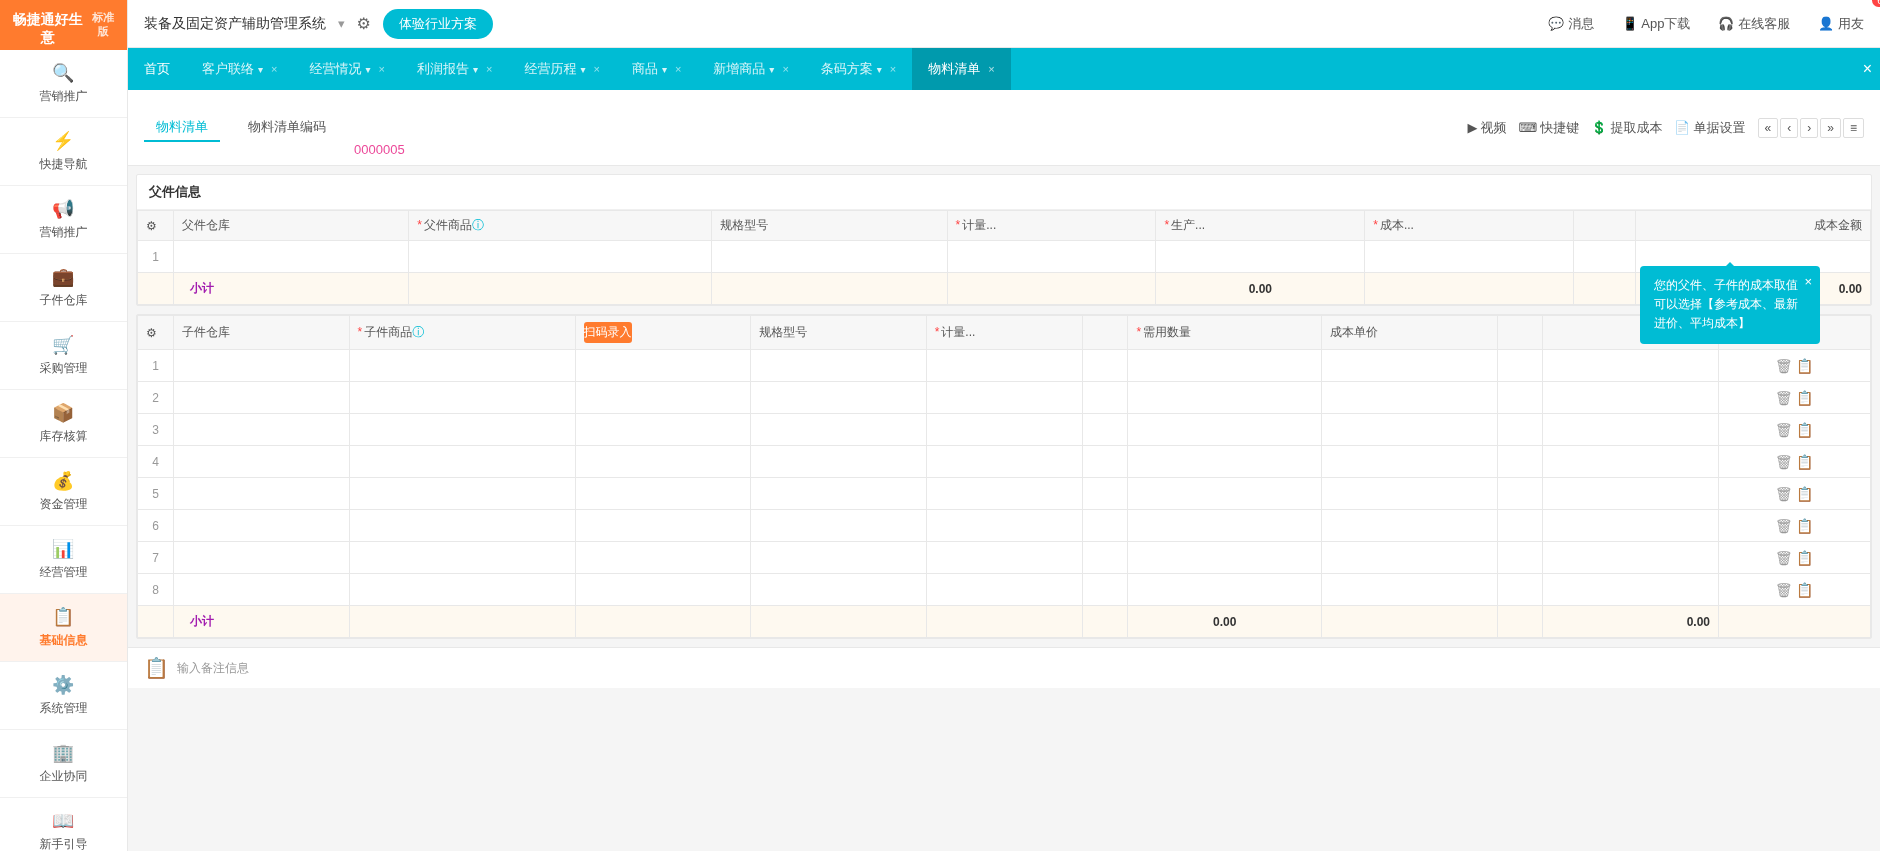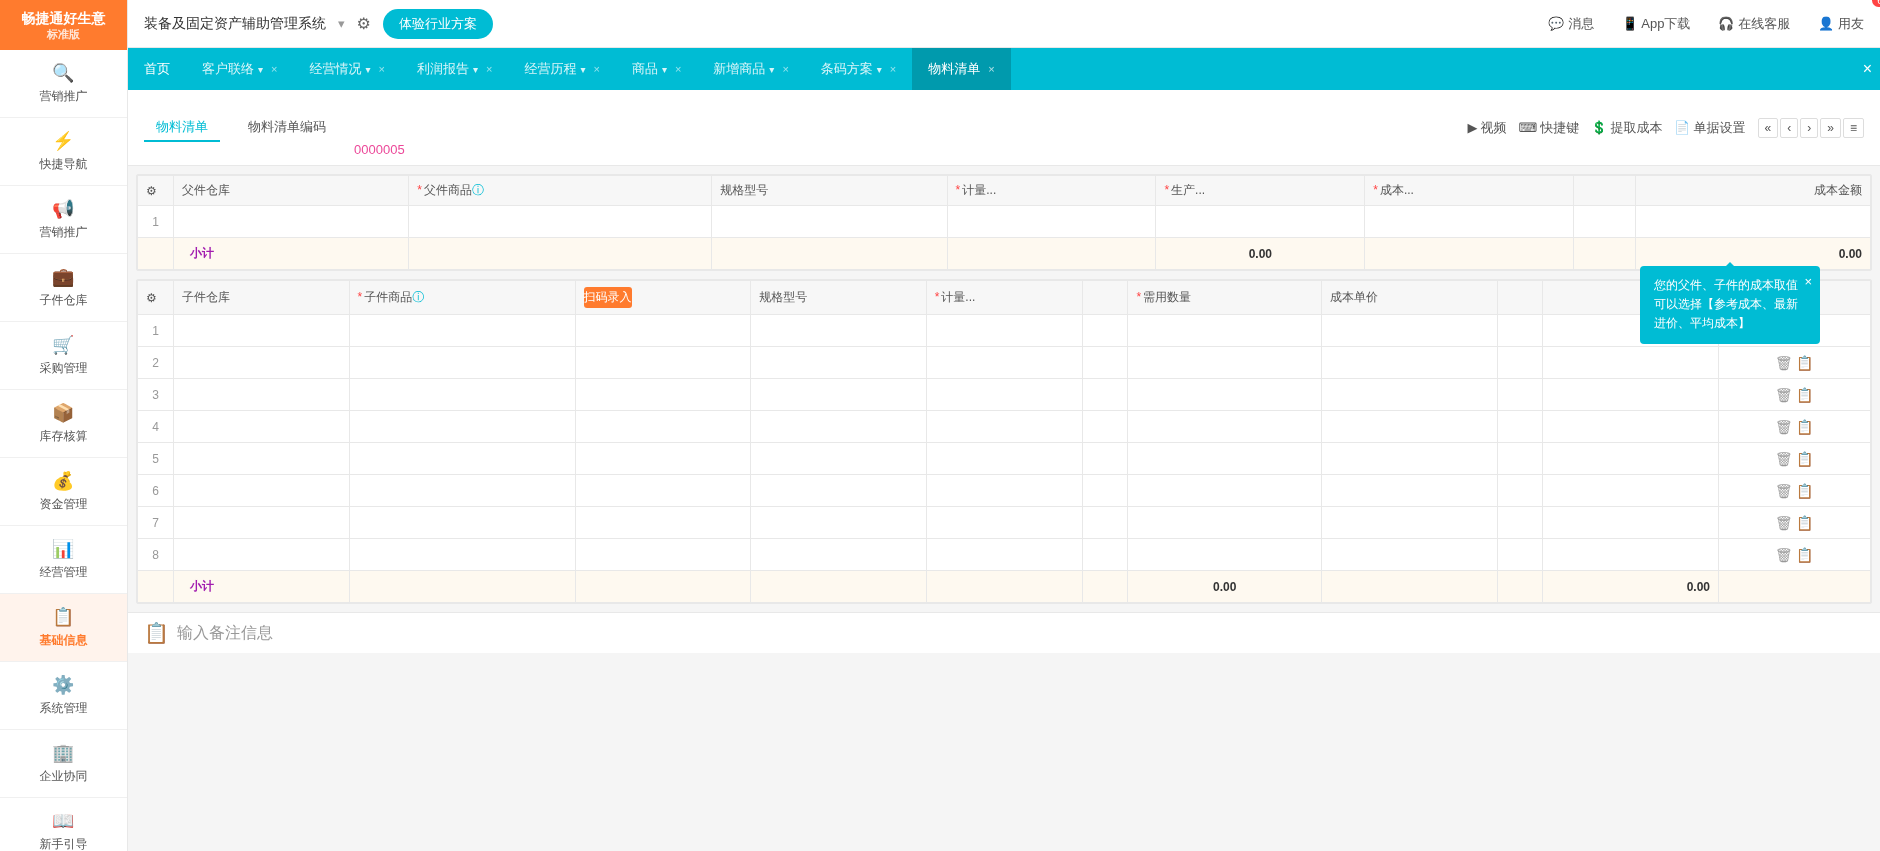--- a/index.html
+++ b/index.html
@@ -1,20 +1,20 @@
 <!DOCTYPE html>
 <html><head>
   <meta charset="utf-8">
   <style>
     * { box-sizing: border-box; margin: 0; padding: 0; }
     body { font-family: 'Microsoft YaHei', Arial, sans-serif; font-size: 13px; background: #f5f5f5; display: flex; height: 851px; overflow: hidden; }
 
     
     .sidebar { width: 128px; background: #fff; border-right: 1px solid #e8e8e8; display: flex; flex-direction: column; flex-shrink: 0; }
-    .sidebar-logo { background: #ff7b2e; color: #fff; padding: 10px 8px; text-align: center; font-size: 14px; font-weight: bold; line-height: 1.3; min-height: 50px; display: flex; flex-direction: column; justify-content: center; }
+    .sidebar-logo { background: #ff7b2e; color: #fff; padding: 10px 8px; text-align: center; font-size: 14px; font-weight: bold; line-height: 1.3; min-height: 50px; display: flex; flex-direction: row; justify-content: center; }
     .sidebar-logo .sub { font-size: 11px; color: rgba(255,255,255,0.8); }
     .sidebar-item { display: flex; flex-direction: column; align-items: center; padding: 12px 4px; cursor: pointer; color: #555; font-size: 12px; gap: 4px; border-bottom: 1px solid #f0f0f0; }
     .sidebar-item.active { background: #fff3ec; color: #ff7b2e; font-weight: bold; }
     .sidebar-item .icon { font-size: 18px; }
 
     
     .main { flex: 1; display: flex; flex-direction: column; overflow: hidden; }
 
     
     .topbar { background: #fff; border-bottom: 1px solid #e8e8e8; padding: 0 16px; display: flex; align-items: center; justify-content: space-between; height: 48px; flex-shrink: 0; }
@@ -250,20 +250,21 @@
       </div>
 
       <div style="position:relative;">
         <div class="tooltip-box">
           <span class="tooltip-close">×</span>
           <span>您的父件、子件的成本取值可以选择【参考成本、最新进价、平均成本】</span>
         </div>
       </div>
 
       <div class="section" style="margin-top: 8px;">
+        <div class="section-title">父件信息</div>
         <table class="data-table">
           <thead>
             <tr>
               <th class="th-gear">⚙</th>
               <th>父件仓库</th>
               <th><span class="required">*</span>父件商品<span style="color:#00bcd4;">ⓘ</span></th>
               <th>规格型号</th>
               <th><span class="required">*</span>计量...</th>
               <th><span class="required">*</span>生产...</th>
               <th><span class="required">*</span>成本...</th>
@@ -482,19 +483,19 @@
   <td></td>
   <td style="text-align:right; font-weight:bold;">0.00</td>
   <td></td>
 </tr>
             </tbody>
         </table>
       </div>
 
       <div class="bottom-footer">
         <span style="font-size:20px;">📋</span>
-        <span style="color:#999; font-size:16px;">输入备注信息</span>
+        <span style="color:#999; font-size:12px;">输入备注信息</span>
       </div>
 
     </div>
   </div>
 
 </div>
 
 </body></html>

